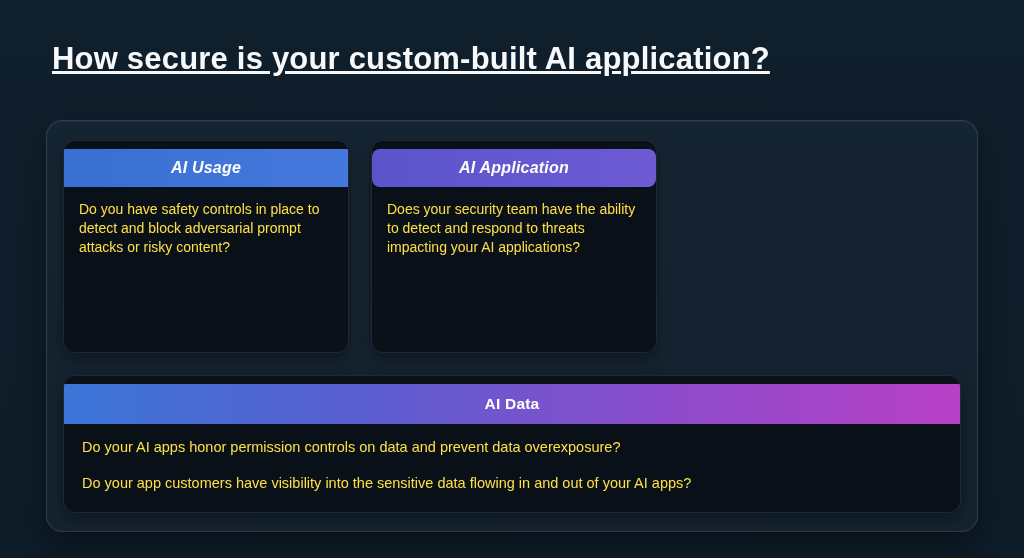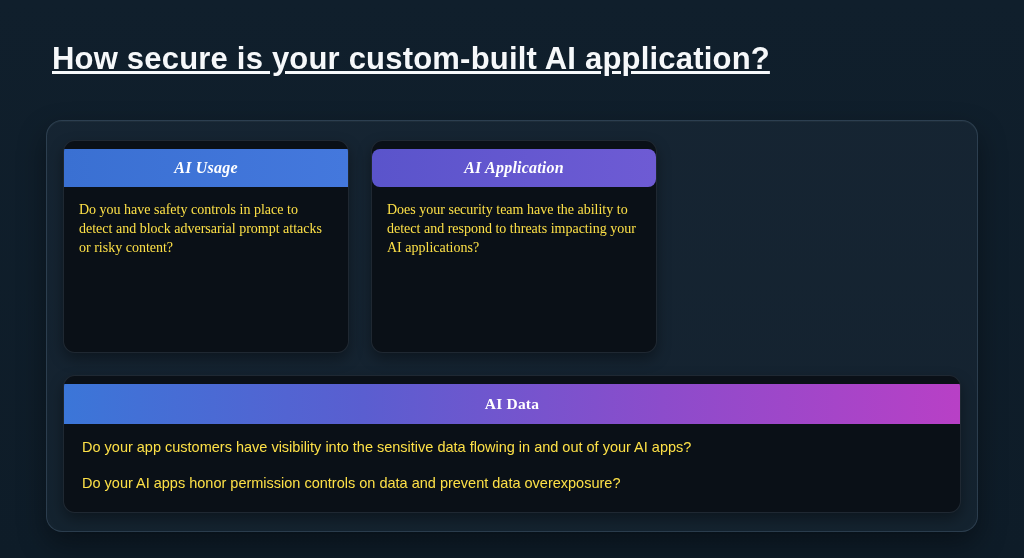--- a/index.html
+++ b/index.html
@@ -32,21 +32,20 @@
     background: rgba(210, 230, 250, 0.035);
     border: 1px solid rgba(140, 170, 200, 0.20);
     border-radius: 16px;
     box-shadow: 0 12px 28px rgba(0, 0, 0, 0.38), inset 0 1px 0 rgba(255,255,255,0.04);
   }
   .cards-row {
     position: absolute;
     left: 16px; top: 19px;
     display: flex;
     gap: 22px;
-    font-family: Liberation Serif, serif;
   }
   .card {
     width: 286px; height: 213px;
     background: #0a1017;
     border: 1px solid rgba(140, 165, 190, 0.16);
     border-radius: 12px;
     overflow: hidden;
     box-shadow: 0 6px 14px rgba(0,0,0,0.35);
   }
   .card-header {
@@ -75,21 +74,20 @@
     background: #0a1017;
     border: 1px solid rgba(140, 165, 190, 0.16);
     border-radius: 12px;
     overflow: hidden;
     box-shadow: 0 6px 14px rgba(0,0,0,0.35);
   }
   .data-card .card-header {
     height: 40px;
     font-style: normal;
     font-size: 15.5px;
-    font-family: Liberation Serif, serif;
   }
   .data-card .card-body {
     padding: 14px 18px 0 18px;
     font-size: 14.5px;
   }
   .data-card .card-body p { margin: 0 0 16px 0; }
 </style>
 </head>
 <body>
 
@@ -114,19 +112,19 @@
           <p>Does your security team have the ability to detect and respond to threats impacting your AI applications?</p>
         </div>
       </div>
 
 
     </div>
 
     <div class="data-card">
       <div class="card-header" style="background: linear-gradient(90deg, rgb(59, 118, 216), rgb(90, 94, 208), rgb(140, 76, 203), rgb(184, 64, 198));">AI Data</div>
       <div class="card-body">
+        <p>Do your AI apps honor permission controls on data and prevent data overexposure?</p>
         <p>Do your app customers have visibility into the sensitive data flowing in and out of your AI apps?</p>
-        <p>Do your AI apps honor permission controls on data and prevent data overexposure?</p>
       </div>
     </div>
 
   </div>
 </div>
 
 </body></html>

